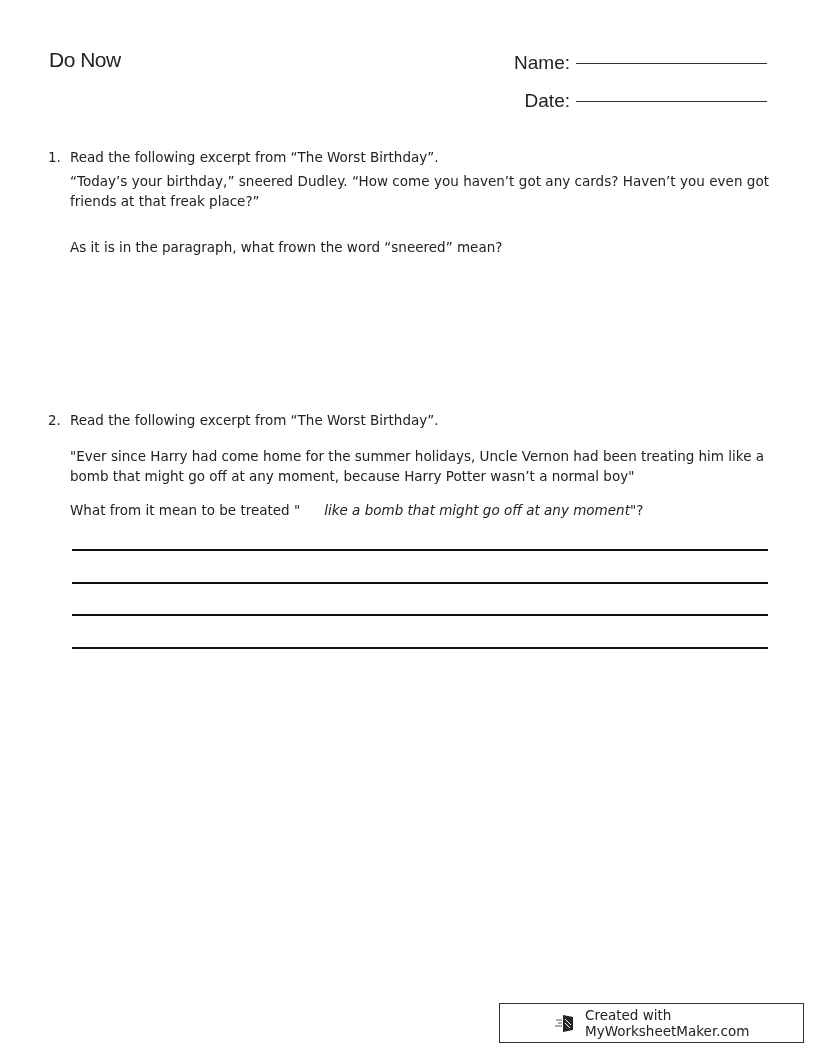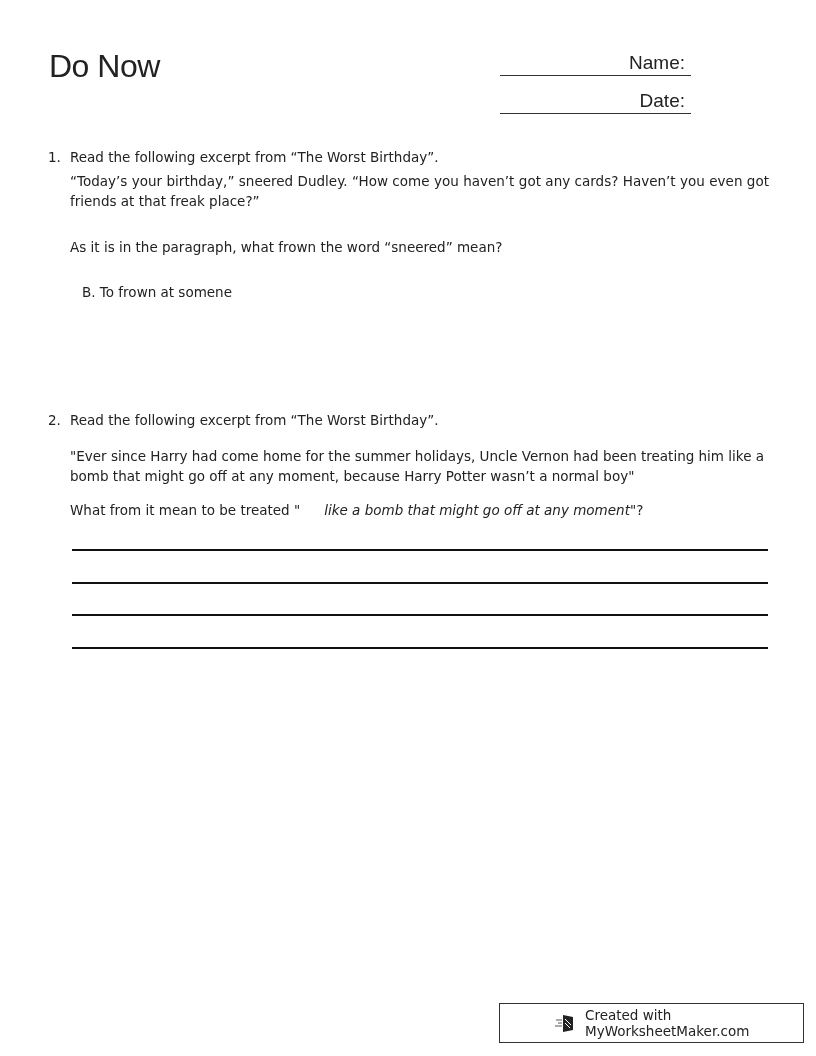--- a/index.html
+++ b/index.html
@@ -1,20 +1,20 @@
 <!DOCTYPE html>
 <html><head>
 <meta charset="utf-8">
 <style>
   html, body { margin: 0; padding: 0; background: #ffffff; }
   body { width: 816px; height: 1056px; position: relative; overflow: hidden;
          font-family: "DejaVu Sans", sans-serif; color: #222; }
-  .title { position: absolute; left: 49px; top: 48px; font-size: 32px;
+  .title { position: absolute; left: 49px; top: 48px; font-size: 21px;
            font-family: "Liberation Sans", sans-serif; color: #222; letter-spacing: -0.5px; }
-  .field { position: absolute; display: flex; align-items: flex-end; flex-direction: column; }
+  .field { position: absolute; display: flex; align-items: center; }
   .field-label { font-family: "Liberation Sans", sans-serif; font-size: 19px; color: #222;
                  text-align: right; width: 70px; margin-right: 6px; }
   .field-line { width: 191px; border-bottom: 1.5px solid #333; height: 1px; margin-bottom: 1px; }
   .q { position: absolute; left: 48px; font-size: 13.5px; line-height: 20px; color: #222; }
   .q-num { position: absolute; left: 0; }
   .q-body { position: absolute; left: 22px; width: 699px; }
   .p { margin: 0; text-align: justify; }
   .opts { position: absolute; left: 34px; font-size: 13.5px; }
   .opt { height: 27px; line-height: 20px; }
   .ans-line { position: absolute; left: 72px; width: 696px; height: 2px; background: #111; }
@@ -41,21 +41,20 @@
 <div class="q" style="top:147px;">
   <span class="q-num">1.</span>
   <div class="q-body">
     <p class="p" style="position:absolute; top:0;">Read the following excerpt from “The Worst Birthday”.</p>
     <p class="p" style="position:absolute; top:24px; width:699px;">“Today’s your birthday,” sneered Dudley. “How come you haven’t got any cards? Haven’t you even got friends at that freak place?”</p>
     <p class="p" style="position:absolute; top:90px; white-space:nowrap;">As it is in the paragraph, what frown the word “sneered” mean?</p>
   </div>
 </div>
 
 <div class="opts" style="top:282px; left:82px;">
-  <div class="opt"><span>B.</span> <span>To frown at somene</span></div>
 </div>
 
 <div class="q" style="top:410px;">
   <span class="q-num">2.</span>
   <div class="q-body">
     <p class="p" style="position:absolute; top:0;">Read the following excerpt from “The Worst Birthday”.</p>
     <p class="p" style="position:absolute; top:36px; width:699px; text-align:left;">"Ever since Harry had come home for the summer holidays, Uncle Vernon had been treating him like a bomb that might go off at any moment, because Harry Potter wasn’t a normal boy"</p>
     <p class="p" style="position:absolute; top:90px; white-space:nowrap;"><span>What from it mean to be treated "</span><em>like a bomb that might go off at any moment</em><span>"?</span></p>
   </div>
 </div>

